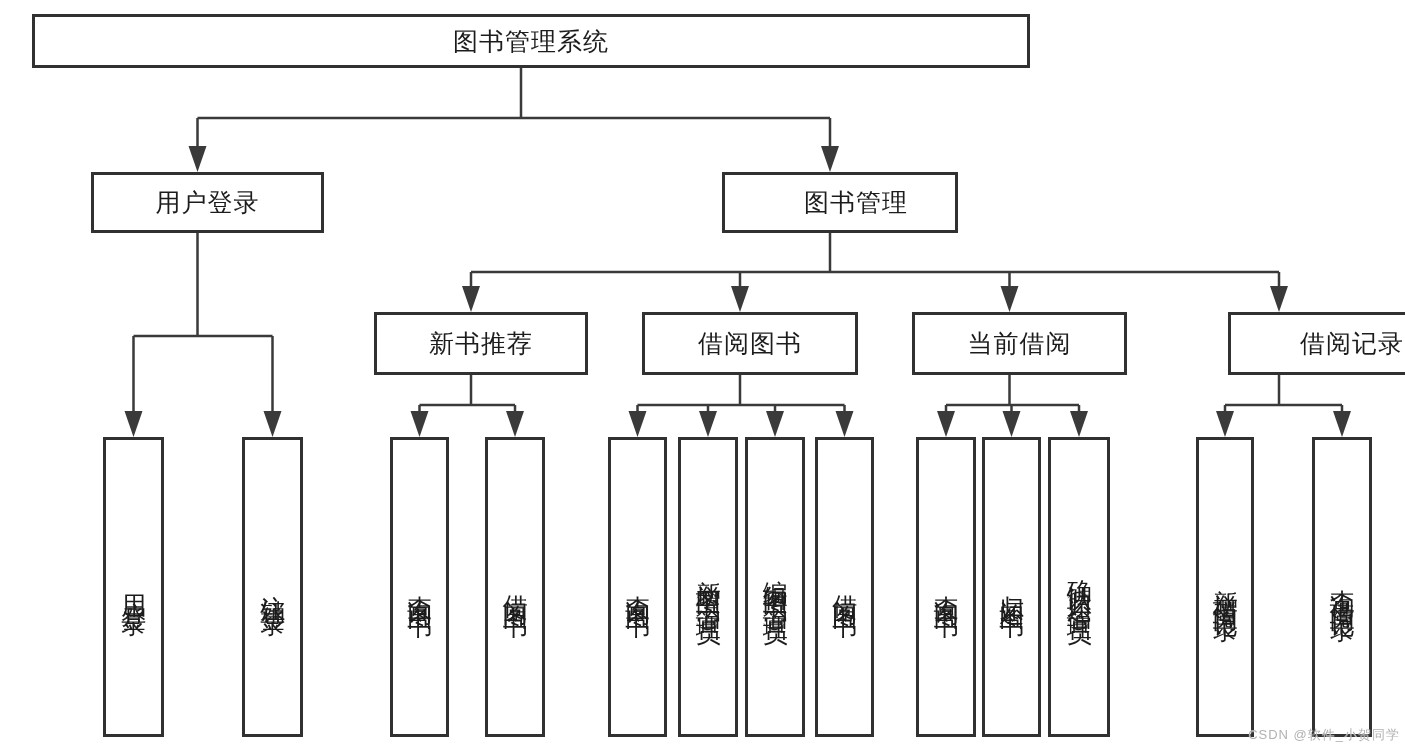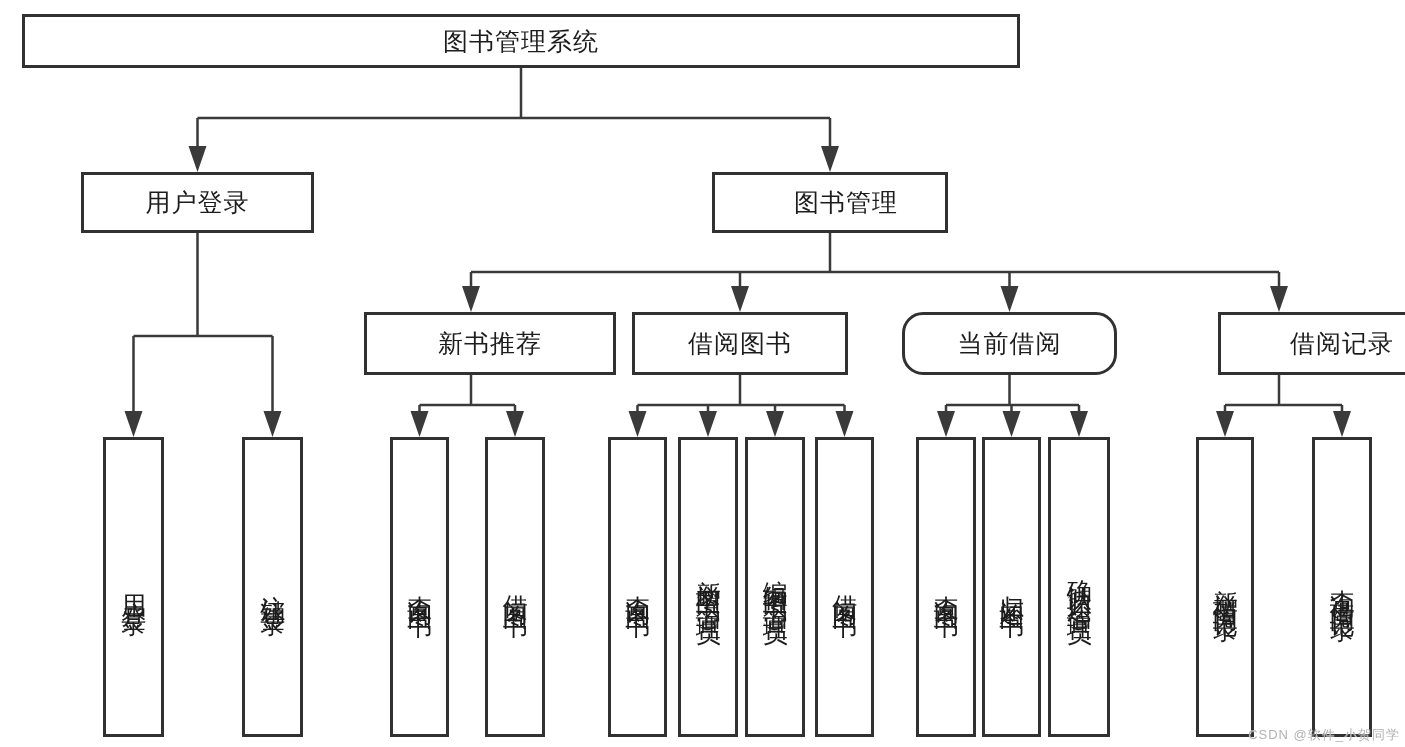--- a/index.html
+++ b/index.html
@@ -10,33 +10,33 @@
   }
   svg.connectors{position:absolute;left:0;top:0;z-index:1;}
   .connectors .lines{stroke:var(--line-color,#3a3a3a);stroke-width:2.5;fill:none;}
   .connectors .heads{fill:var(--line-color,#3a3a3a);stroke:none;}
   .box{
     position:absolute;background:#ffffff;
     border:3px solid var(--border-color,#313131);box-sizing:border-box;
     display:flex;align-items:center;justify-content:center;
     color:#1c1c1c;z-index:2;
   }
-  .hbox{font-size:25px;letter-spacing:1px;white-space:nowrap;}
+  .hbox{font-size:25px;letter-spacing:1px;white-space:nowrap;margin-left:10px;}
   .vbox{
     top:437px;height:300px;
     writing-mode:vertical-rl;text-orientation:mixed;
     font-size:25px;letter-spacing:6px;line-height:1.1;
   }
   
   .n-root{left:22px;top:14px;width:998px;height:54px;}
   .n-l2a{left:81px;top:172px;width:233px;height:61px;}
   .n-l2b{left:712px;top:172px;width:236px;height:61px;padding-left:32px;}
-  .n-l3a{left:364px;top:312px;width:252px;height:63px;}
+  .n-l3a{left:364px;top:312px;width:214px;height:63px;}
   .n-l3b{left:632px;top:312px;width:216px;height:63px;}
-  .n-l3c{left:902px;top:312px;width:215px;height:63px;border-radius:21px;}
+  .n-l3c{left:902px;top:312px;width:215px;height:63px;}
   .n-l3d{left:1218px;top:312px;width:248px;height:63px;}
   .n-v1a{left:103px;width:61px;}
   .n-v1b{left:242px;width:61px;}
   .n-v2a{left:390px;width:59px;}
   .n-v2b{left:485px;width:60px;}
   .n-v3a{left:608px;width:59px;}
   .n-v3b{left:678px;width:60px;}
   .n-v3c{left:745px;width:60px;}
   .n-v3d{left:815px;width:59px;}
   .n-v4a{left:916px;width:60px;}

